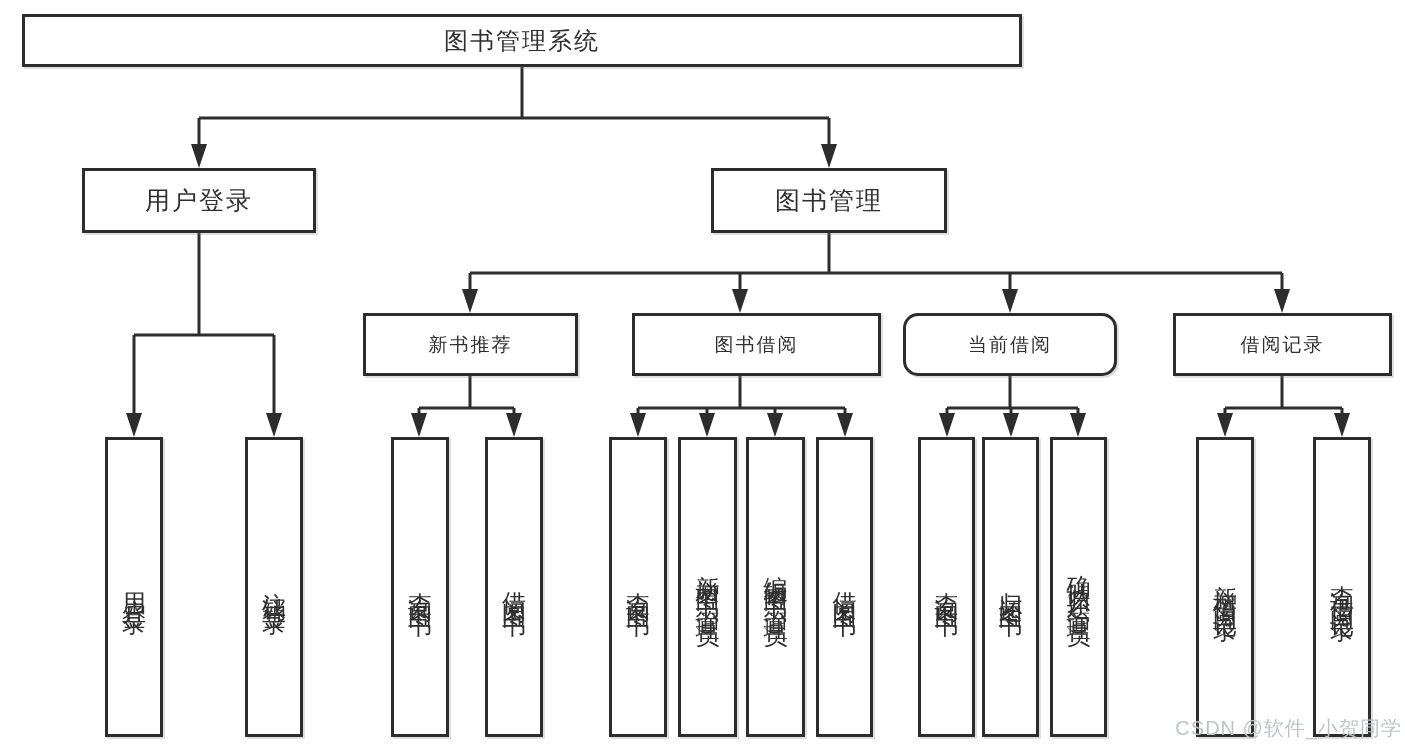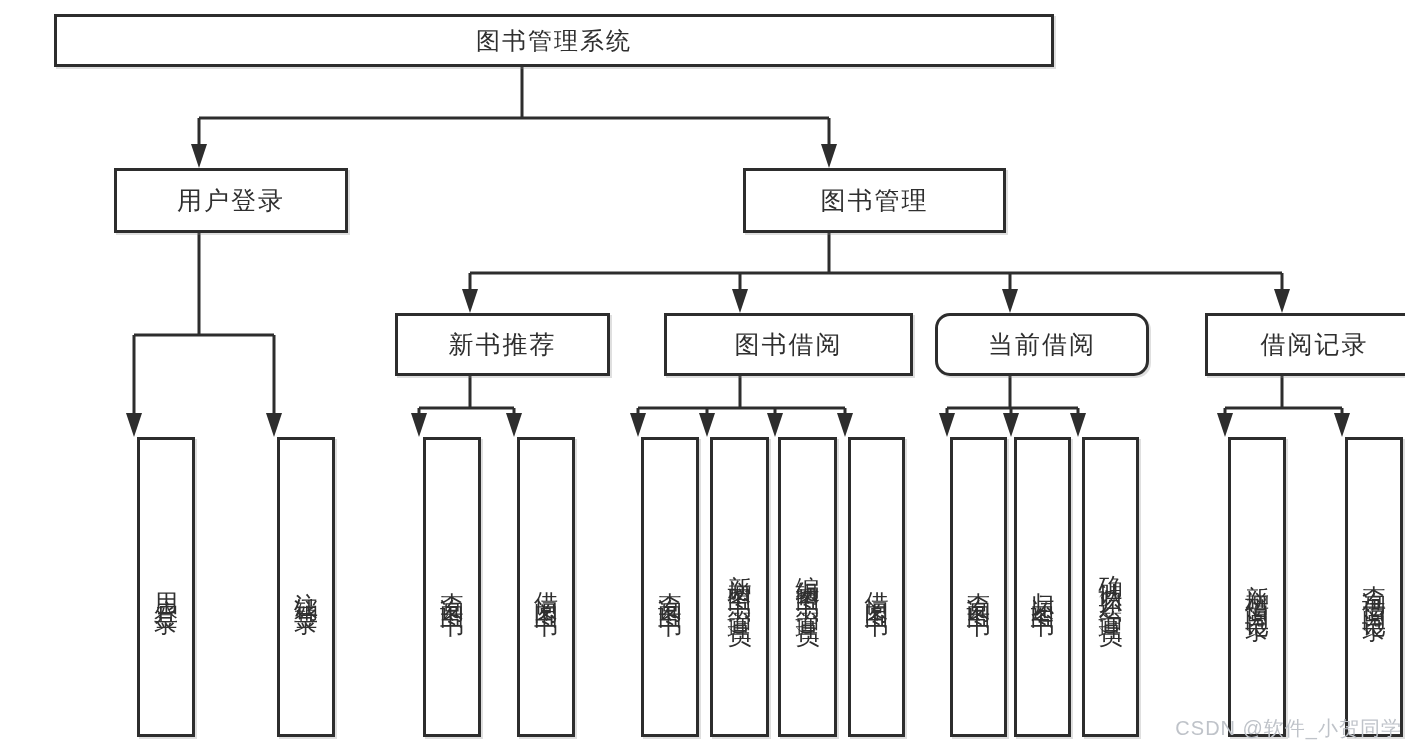--- a/index.html
+++ b/index.html
@@ -17,25 +17,24 @@
   }
   .node{
     position:absolute;
     box-sizing:border-box;
     background:#ffffff;
     border:3px solid #2d2d2d;
     box-shadow:2px 2px 0 rgba(140,140,140,.28);
     display:flex;align-items:center;justify-content:center;
     text-align:center;
     white-space:nowrap;
-    margin-left:32px;
   }
   .node.root{font-size:24px;letter-spacing:2px;}
   .node.branch{font-size:25px;letter-spacing:2px;}
-  .node.category{font-size:25px;letter-spacing:2px;}
+  .node.category{font-size:19px;letter-spacing:2px;}
   .node.leaf{
     font-size:24px;
     writing-mode:vertical-rl;
     text-orientation:mixed;
     letter-spacing:7px;
     white-space:normal;
     overflow:hidden;
     line-height:1;
   }
   .watermark{
@@ -71,21 +70,21 @@
       <polygon points="939,413 955,413 947,437" fill="#2d2d2d"></polygon>
       <polygon points="1003,413 1019,413 1011,437" fill="#2d2d2d"></polygon>
       <polygon points="1070,413 1086,413 1078,437" fill="#2d2d2d"></polygon>
       <polygon points="1217,413 1233,413 1225,437" fill="#2d2d2d"></polygon>
       <polygon points="1334,413 1350,413 1342,437" fill="#2d2d2d"></polygon>
     </svg>
 
   <div class="node root" style="left:22px;top:14px;width:1000px;height:53px;">图书管理系统</div>
 
   <div class="node branch" style="left:82px;top:168px;width:234px;height:65px;">用户登录</div>
-  <div class="node branch" style="left:711px;top:168px;width:263px;height:65px;">图书管理</div>
+  <div class="node branch" style="left:711px;top:168px;width:236px;height:65px;">图书管理</div>
 
   <div class="node category" style="left:363px;top:313px;width:215px;height:63px;">新书推荐</div>
   <div class="node category" style="left:632px;top:313px;width:249px;height:63px;">图书借阅</div>
   <div class="node category" style="left:903px;top:313px;width:214px;height:63px;border-radius:15px;">当前借阅</div>
   <div class="node category" style="left:1173px;top:313px;width:219px;height:63px;">借阅记录</div>
 
   <div class="node leaf" style="left:105px;top:437px;width:58px;height:300px;">用户登录</div>
   <div class="node leaf" style="left:245px;top:437px;width:58px;height:300px;">注销登录</div>
 
   <div class="node leaf" style="left:391px;top:437px;width:58px;height:300px;">查询图书</div>

